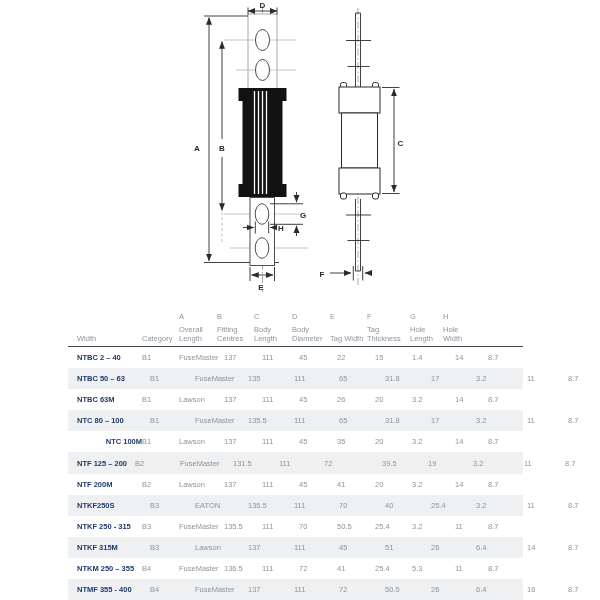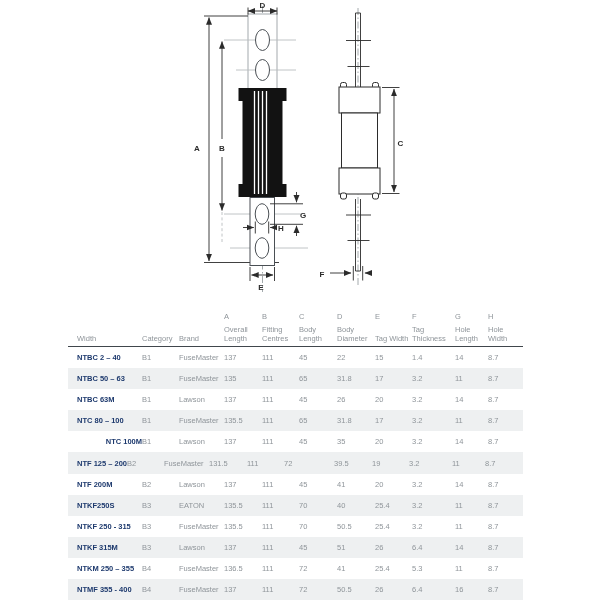--- a/index.html
+++ b/index.html
@@ -20,21 +20,21 @@
   
   #tbl{position:absolute;left:68px;top:305px;width:455px;}
   #thead{display:flex;height:42px;border-bottom:1.5px solid #40464c;box-sizing:border-box;}
   .hcell{display:flex;flex-direction:column;box-sizing:border-box;flex:0 0 auto;
          font-size:7.5px;color:#8f959a;padding-right:2px;}
   .hcell.first{padding-left:9px;}
   .hletter{padding-top:7px;line-height:9px;min-height:9px;}
   .hlabel{margin-top:auto;padding-bottom:3px;line-height:8.5px;}
   #tbody{display:block;}
   .trow{display:flex;height:21.1px;align-items:center;}
-  .trow.shaded{background:#eef0f1;}
+  .trow.shaded{background:#eef0f1;gap:8px;}
   .tcell{box-sizing:border-box;flex:0 0 auto;font-size:7.5px;color:#8f959a;
          white-space:nowrap;overflow:hidden;}
   .tcell.series{font-weight:700;color:#1e3a6e;padding-left:9px;cursor:pointer;}
 </style>
 </head>
 <body>
 
 <div id="page">
 
   <div id="diagram">
@@ -142,24 +142,20 @@
   <div id="tbl">
     <div id="thead">
         <div class="hcell first" style="width: 74px;">
           <div class="hletter"></div>
           <div class="hlabel">Width</div>
         </div>
         <div class="hcell" style="width: 37px;">
           <div class="hletter"></div>
           <div class="hlabel">Category</div>
         </div>
-        <div class="hcell" style="width: 45px;">
-          <div class="hletter"></div>
-          <div class="hlabel">Brand</div>
-        </div>
         <div class="hcell" style="width: 38px;">
           <div class="hletter">A</div>
           <div class="hlabel">Overall Length</div>
         </div>
         <div class="hcell" style="width: 37px;">
           <div class="hletter">B</div>
           <div class="hlabel">Fitting Centres</div>
         </div>
         <div class="hcell" style="width: 38px;">
           <div class="hletter">C</div>

